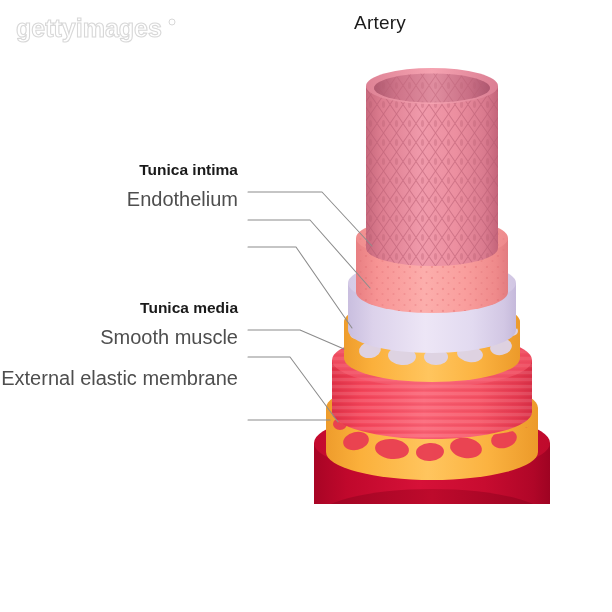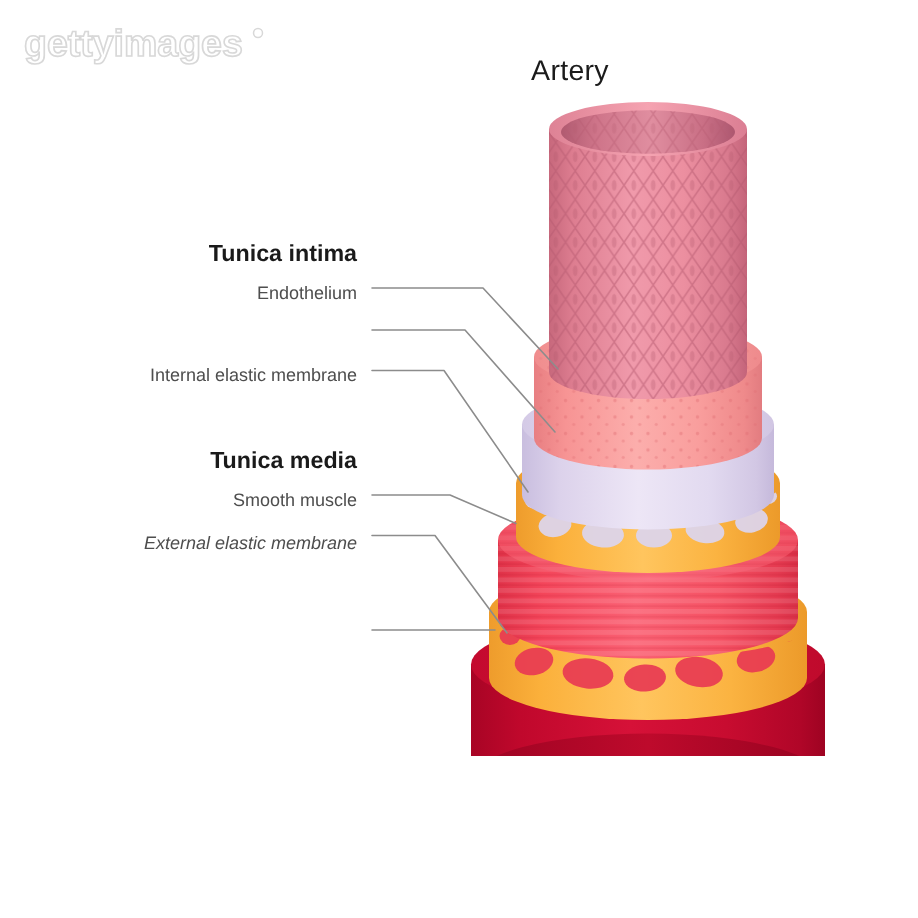--- a/index.html
+++ b/index.html
@@ -37,21 +37,20 @@
     width: 612px;
     text-align: center;
     font-size: 19px;
     color: #1b1b1b;
     font-family: "Liberation Sans", sans-serif;
     letter-spacing: 0.2px;
   }
   #title .t {
     display: inline-block;
     transform: translateX(74px);
-    margin-top: 25px;
   }
 
   
   #figure {
     position: absolute;
     left: 0;
     top: 0;
     width: 612px;
     height: 612px;
   }
@@ -64,21 +63,21 @@
     text-align: left;
     font-family: "Liberation Sans", sans-serif;
   }
   .label.major {
     font-weight: bold;
     font-size: 15.5px;
     color: #1a1a1a;
   }
   .label.minor {
     font-weight: normal;
-    font-size: 12px;
+    font-size: 20px;
     color: #4e4e4e;
   }
 </style>
 </head>
 <body>
 
 <div id="stage">
 
   <svg id="watermark" viewBox="0 0 170 34" aria-hidden="true">
     <text x="2" y="25" font-family="Liberation Sans, sans-serif" font-size="25" font-weight="bold" fill="none" stroke="#d8d8d8" stroke-width="1.1">gettyimages</text>
@@ -326,30 +325,27 @@
 
   <div class="label major" style="top:161px;">
     <span>Tunica intima</span>
   </div>
 
   <div class="label minor" style="top:188px;">
     <span>Endothelium</span>
   </div>
 
 
-  <div class="label minor" style="top:243px;">
-    <span>Internal elastic membrane</span>
-  </div>
 
   <div class="label minor" style="top:326px;">
     <span>Smooth muscle</span>
   </div>
 
   <div class="label major" style="top:299px;">
     <span>Tunica media</span>
   </div>
 
-  <div class="label minor" style="top:355px;font-style:italic;">
+  <div class="label minor" style="top:367px;">
     <span>External elastic membrane</span>
   </div>
 
 
 </div>
 
 </body></html>

